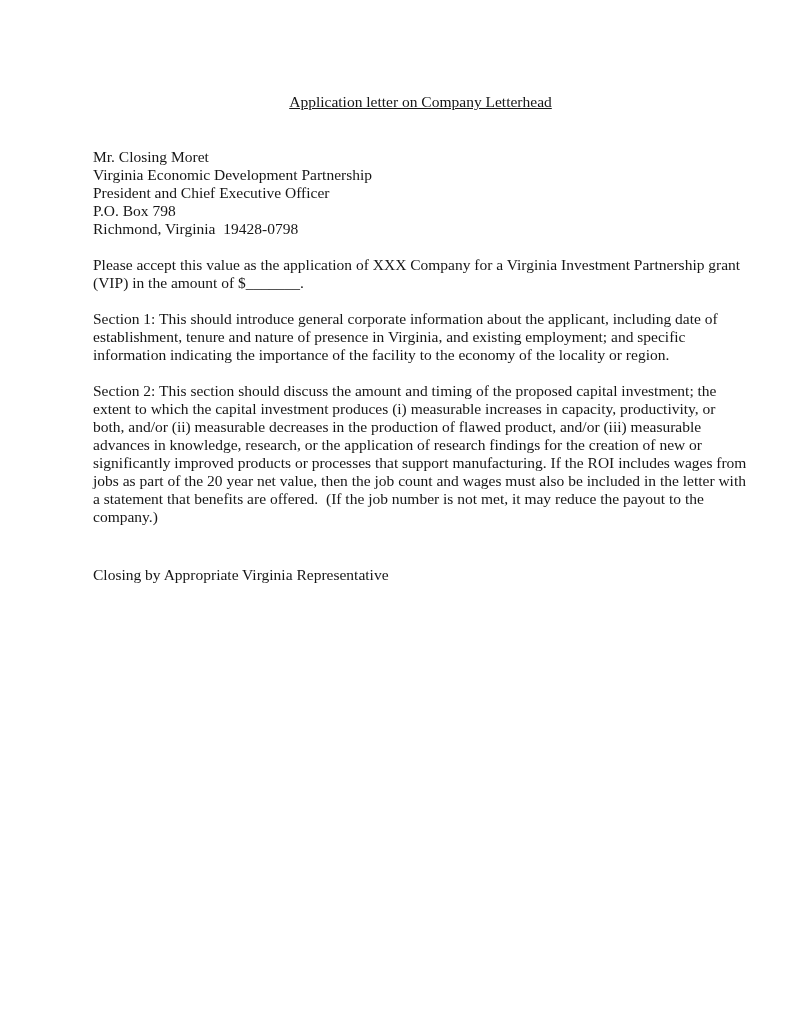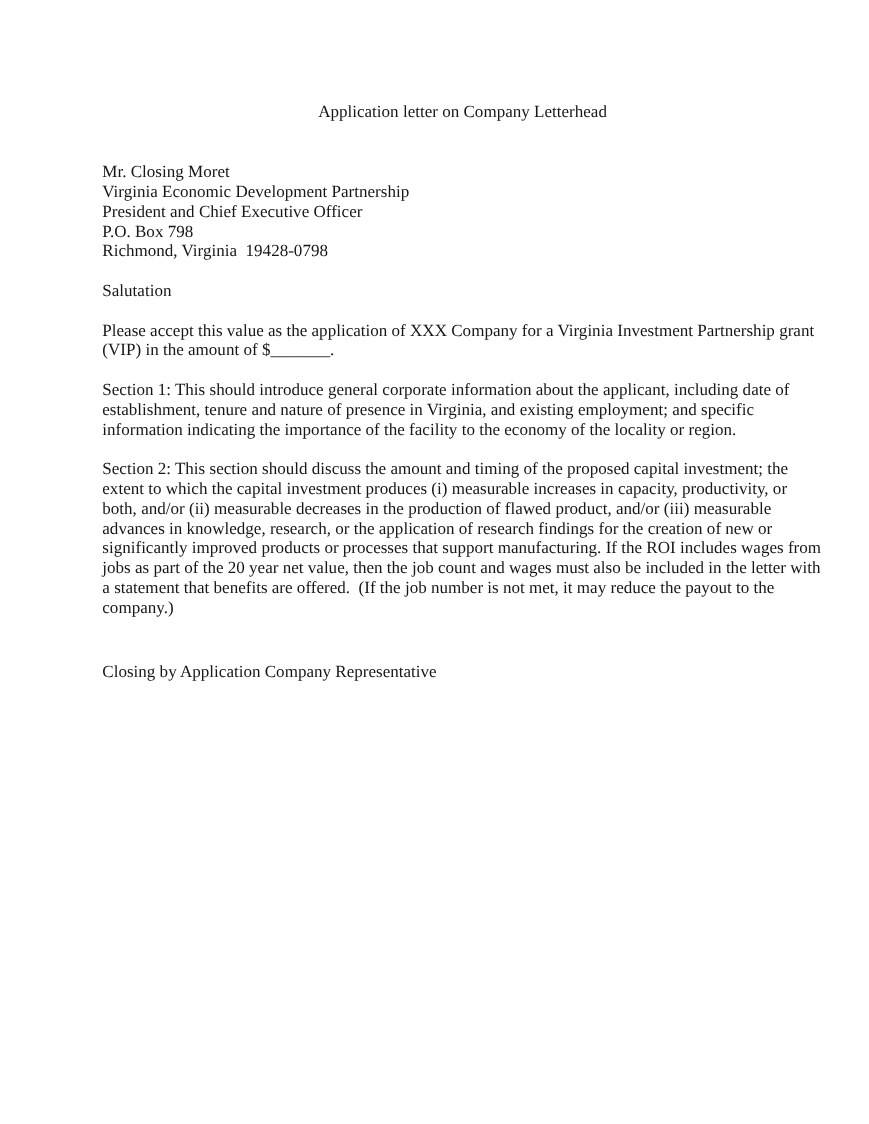--- a/index.html
+++ b/index.html
@@ -24,20 +24,21 @@
     width: 655px;
     font-size: 15.5px;
     line-height: 18px;
   }
   .title {
     margin: 0 0 37px 0;
     text-align: center;
     font-size: 15.5px;
     font-weight: normal;
     line-height: 18px;
+    text-decoration: underline;
   }
   .address-line {
     line-height: 18px;
     white-space: pre-wrap;
   }
   p {
     margin: 18px 0 0 0;
     white-space: pre-wrap;
   }
   p.salutation {
@@ -56,25 +57,24 @@
     <h1 class="title">Application letter on Company Letterhead</h1>
 
     <div>
       <div class="address-line">Mr. Closing Moret</div>
       <div class="address-line">Virginia Economic Development Partnership</div>
       <div class="address-line">President and Chief Executive Officer</div>
       <div class="address-line">P.O. Box 798</div>
       <div class="address-line">Richmond, Virginia  19428-0798</div>
     </div>
 
-    <p class="salutation">Salutation</p>
 
     <p>Please accept this value as the application of XXX Company for a Virginia Investment Partnership grant (VIP) in the amount of $_______.</p>
 
     <p>Section 1: This should introduce general corporate information about the applicant, including date of establishment, tenure and nature of presence in Virginia, and existing employment; and specific information indicating the importance of the facility to the economy of the locality or region.</p>
 
     <p>Section 2: This section should discuss the amount and timing of the proposed capital investment; the extent to which the capital investment produces (i) measurable increases in capacity, productivity, or both, and/or (ii) measurable decreases in the production of flawed product, and/or (iii) measurable advances in knowledge, research, or the application of research findings for the creation of new or significantly improved products or processes that support manufacturing. If the ROI includes wages from jobs as part of the 20 year net value, then the job count and wages must also be included in the letter with a statement that benefits are offered.  (If the job number is not met, it may reduce the payout to the company.)</p>
 
 
-    <p class="closing">Closing by Application Company Representative</p>
+    <p class="closing">Closing by Appropriate Virginia Representative</p>
 
   </div>
 </div>
 
 </body></html>

